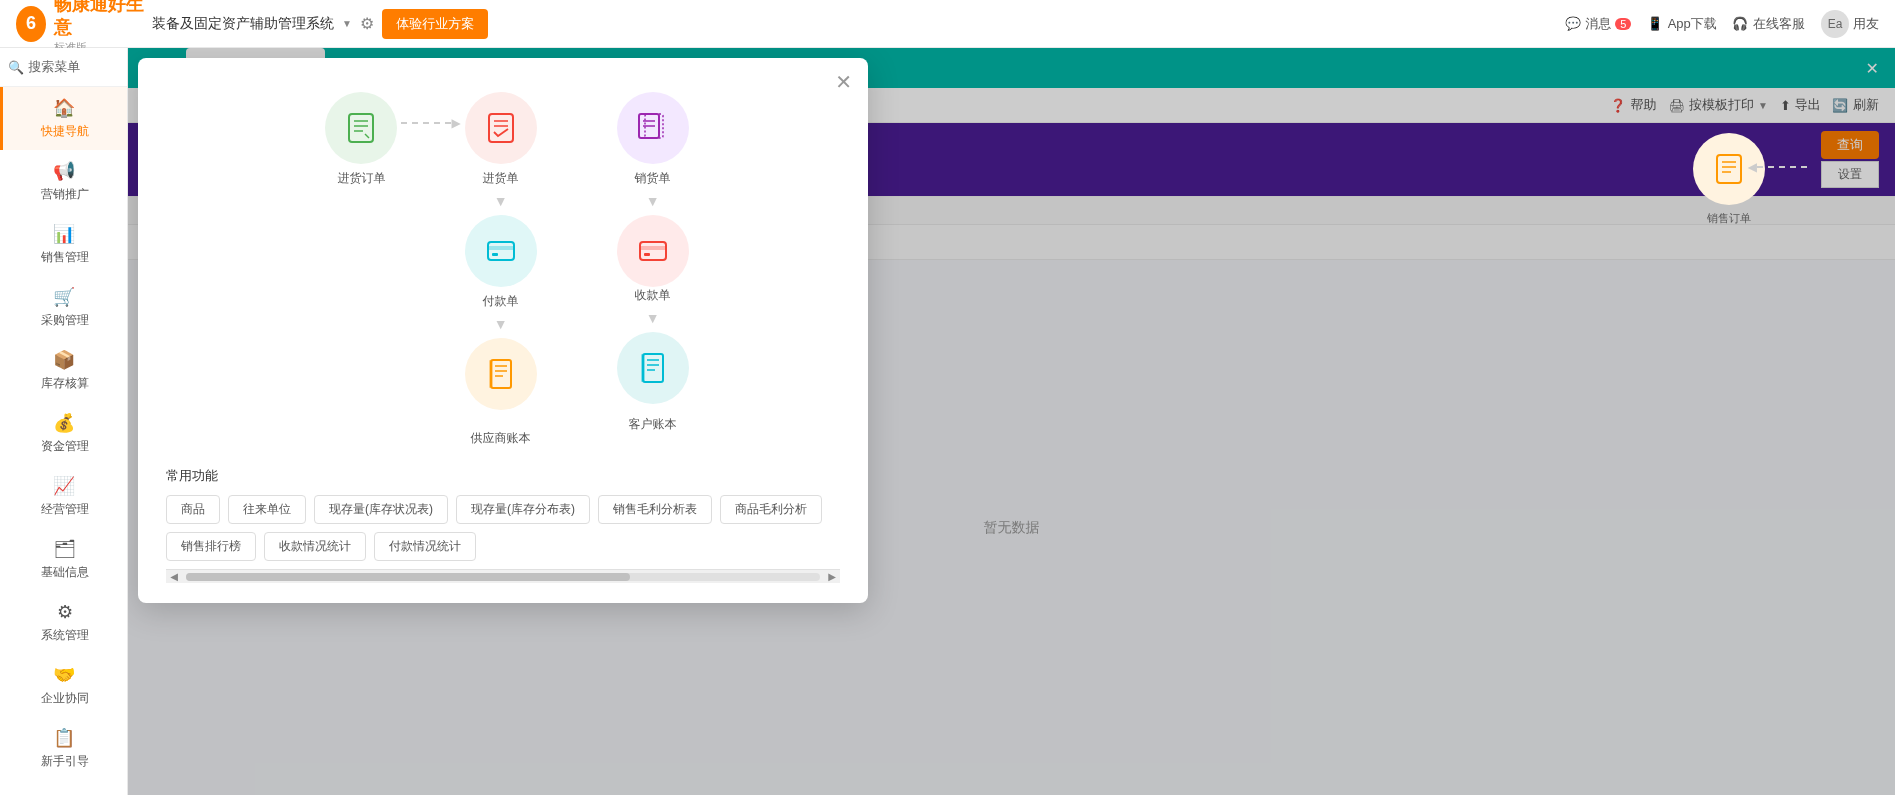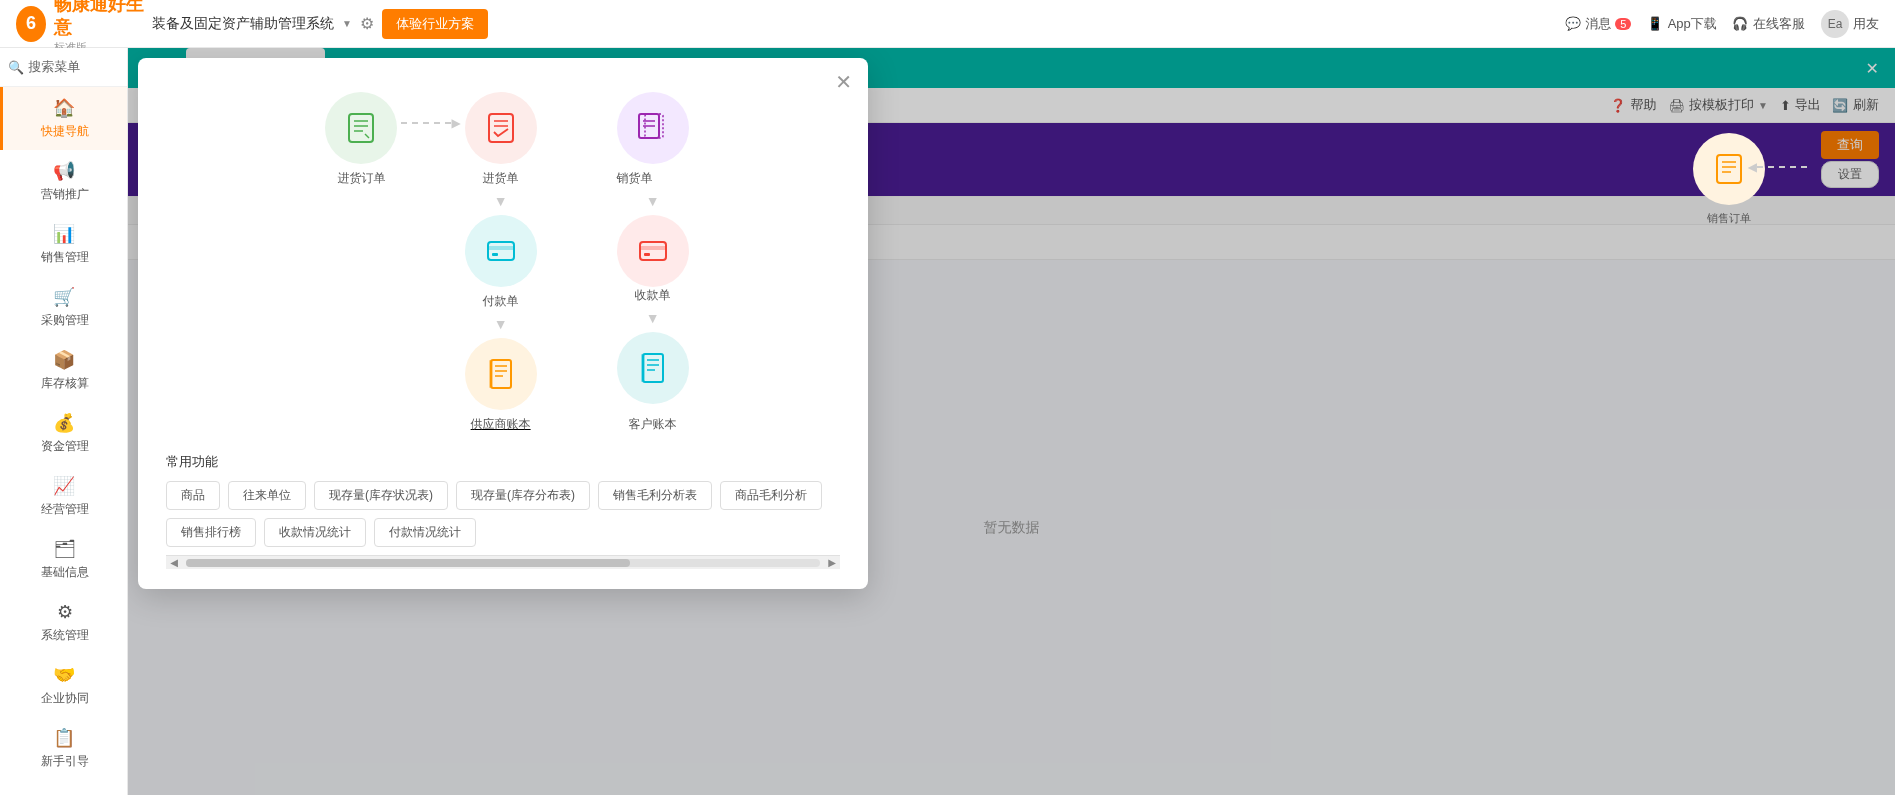--- a/index.html
+++ b/index.html
@@ -37,21 +37,21 @@
     .sidebar-search { padding: 10px 8px; border-bottom: 1px solid #f0f0f0; display: flex; align-items: center; gap: 4px; color: #666; font-size: 13px; cursor: pointer; }
     .sidebar-item { padding: 10px 8px; display: flex; flex-direction: column; align-items: center; gap: 4px; cursor: pointer; font-size: 12px; color: #555; border-left: 3px solid transparent; }
     .sidebar-item.active { background: #fff7f0; border-left-color: #ff7d00; color: #ff7d00; }
     .sidebar-item .icon { font-size: 18px; }
 
     
     .content-toolbar { background: #fff; padding: 8px 16px; display: flex; align-items: center; gap: 12px; border-bottom: 1px solid #f0f0f0; flex-shrink: 0; }
     .content-toolbar-right { margin-left: auto; display: flex; align-items: center; gap: 12px; }
     .toolbar-btn { display: flex; align-items: center; gap: 4px; color: #555; font-size: 13px; cursor: pointer; }
     .query-btn { background: #ff7d00; color: #fff; border: none; border-radius: 4px; padding: 5px 16px; font-size: 13px; cursor: pointer; }
-    .set-btn { background: #fff; color: #666; border: 1px solid #ddd; border-radius: 10px; padding: 4px 12px; font-size: 12px; cursor: pointer; display: block; }
+    .set-btn { background: #fff; color: #666; border: 1px solid #ddd; border-radius: 0; padding: 4px 12px; font-size: 12px; cursor: pointer; display: block; }
     .date-input { border: 1px solid #ddd; border-radius: 4px; padding: 4px 8px; font-size: 13px; color: #ccc; width: 120px; }
     .status-select { border: 1px solid #ddd; border-radius: 4px; padding: 4px 8px; font-size: 13px; color: #333; width: 100px; }
 
     
     .table-header { background: #f9f9f9; display: flex; border-bottom: 1px solid #e8e8e8; padding: 8px 16px; flex-shrink: 0; }
     .table-col { text-align: center; color: #555; font-size: 13px; }
     .no-data { flex: 1; display: flex; align-items: center; justify-content: center; color: #999; font-size: 14px; }
 
     
     .popup-overlay { position: absolute; top: 0; left: 0; right: 0; bottom: 0; background: rgba(0,0,0,0.2); z-index: 100; display: flex; align-items: flex-start; justify-content: flex-start; }
@@ -286,38 +286,38 @@
                   <svg width="36" height="36" viewBox="0 0 36 36">
                       <rect x="5" y="9" width="26" height="18" rx="3" fill="none" stroke="#00bcd4" stroke-width="2"></rect>
                       <rect x="5" y="13" width="26" height="4" fill="#00bcd4" opacity="0.3"></rect>
                       <rect x="9" y="20" width="6" height="3" rx="1" fill="#00bcd4"></rect>
                     </svg>
                 </div>
                 <span style="font-size:12px;color:#555;">付款单</span>
               </div>
 
               <div style="height:28px;display:flex;align-items:center;justify-content:center;color:#ccc;font-size:14px;">▼</div>
-              <div style="display:flex;flex-direction:column;align-items:center;gap:6px;text-decoration:underline;">
+              <div style="display:flex;flex-direction:column;align-items:center;gap:20px;">
                 <div style="width:72px;height:72px;border-radius:50%;background:#fff3e0;display:flex;align-items:center;justify-content:center;">
                   <svg width="36" height="36" viewBox="0 0 36 36">
                       <rect x="8" y="4" width="20" height="28" rx="2" fill="none" stroke="#ff9800" stroke-width="2"></rect>
                       <line x1="12" y1="10" x2="24" y2="10" stroke="#ff9800" stroke-width="1.5"></line>
                       <line x1="12" y1="15" x2="24" y2="15" stroke="#ff9800" stroke-width="1.5"></line>
                       <line x1="12" y1="20" x2="20" y2="20" stroke="#ff9800" stroke-width="1.5"></line>
                       <rect x="6" y="4" width="4" height="28" rx="1" fill="#ff9800" opacity="0.4"></rect>
                     </svg>
                 </div>
                 <span style="font-size:12px;color:#555;">供应商账本</span>
               </div>
             </div>
 
             <div style="width:80px;"></div>
 
             <div style="display:flex;flex-direction:column;align-items:center;">
-              <div style="display:flex;flex-direction:column;gap:6px;">
+              <div style="display:flex;flex-direction:column;align-items:center;gap:6px;">
                 <div style="width:72px;height:72px;border-radius:50%;background:#f3e8ff;display:flex;align-items:center;justify-content:center;">
                   <svg width="36" height="36" viewBox="0 0 36 36">
                       <rect x="4" y="4" width="20" height="24" rx="2" fill="none" stroke="#9c27b0" stroke-width="2"></rect>
                       <rect x="10" y="4" width="18" height="24" rx="2" fill="none" stroke="#9c27b0" stroke-width="1.5" stroke-dasharray="2,2"></rect>
                       <line x1="8" y1="11" x2="20" y2="11" stroke="#9c27b0" stroke-width="1.5"></line>
                       <line x1="8" y1="16" x2="20" y2="16" stroke="#9c27b0" stroke-width="1.5"></line>
                     </svg>
                 </div>
                 <span style="font-size:12px;color:#555;">销货单</span>
               </div>

